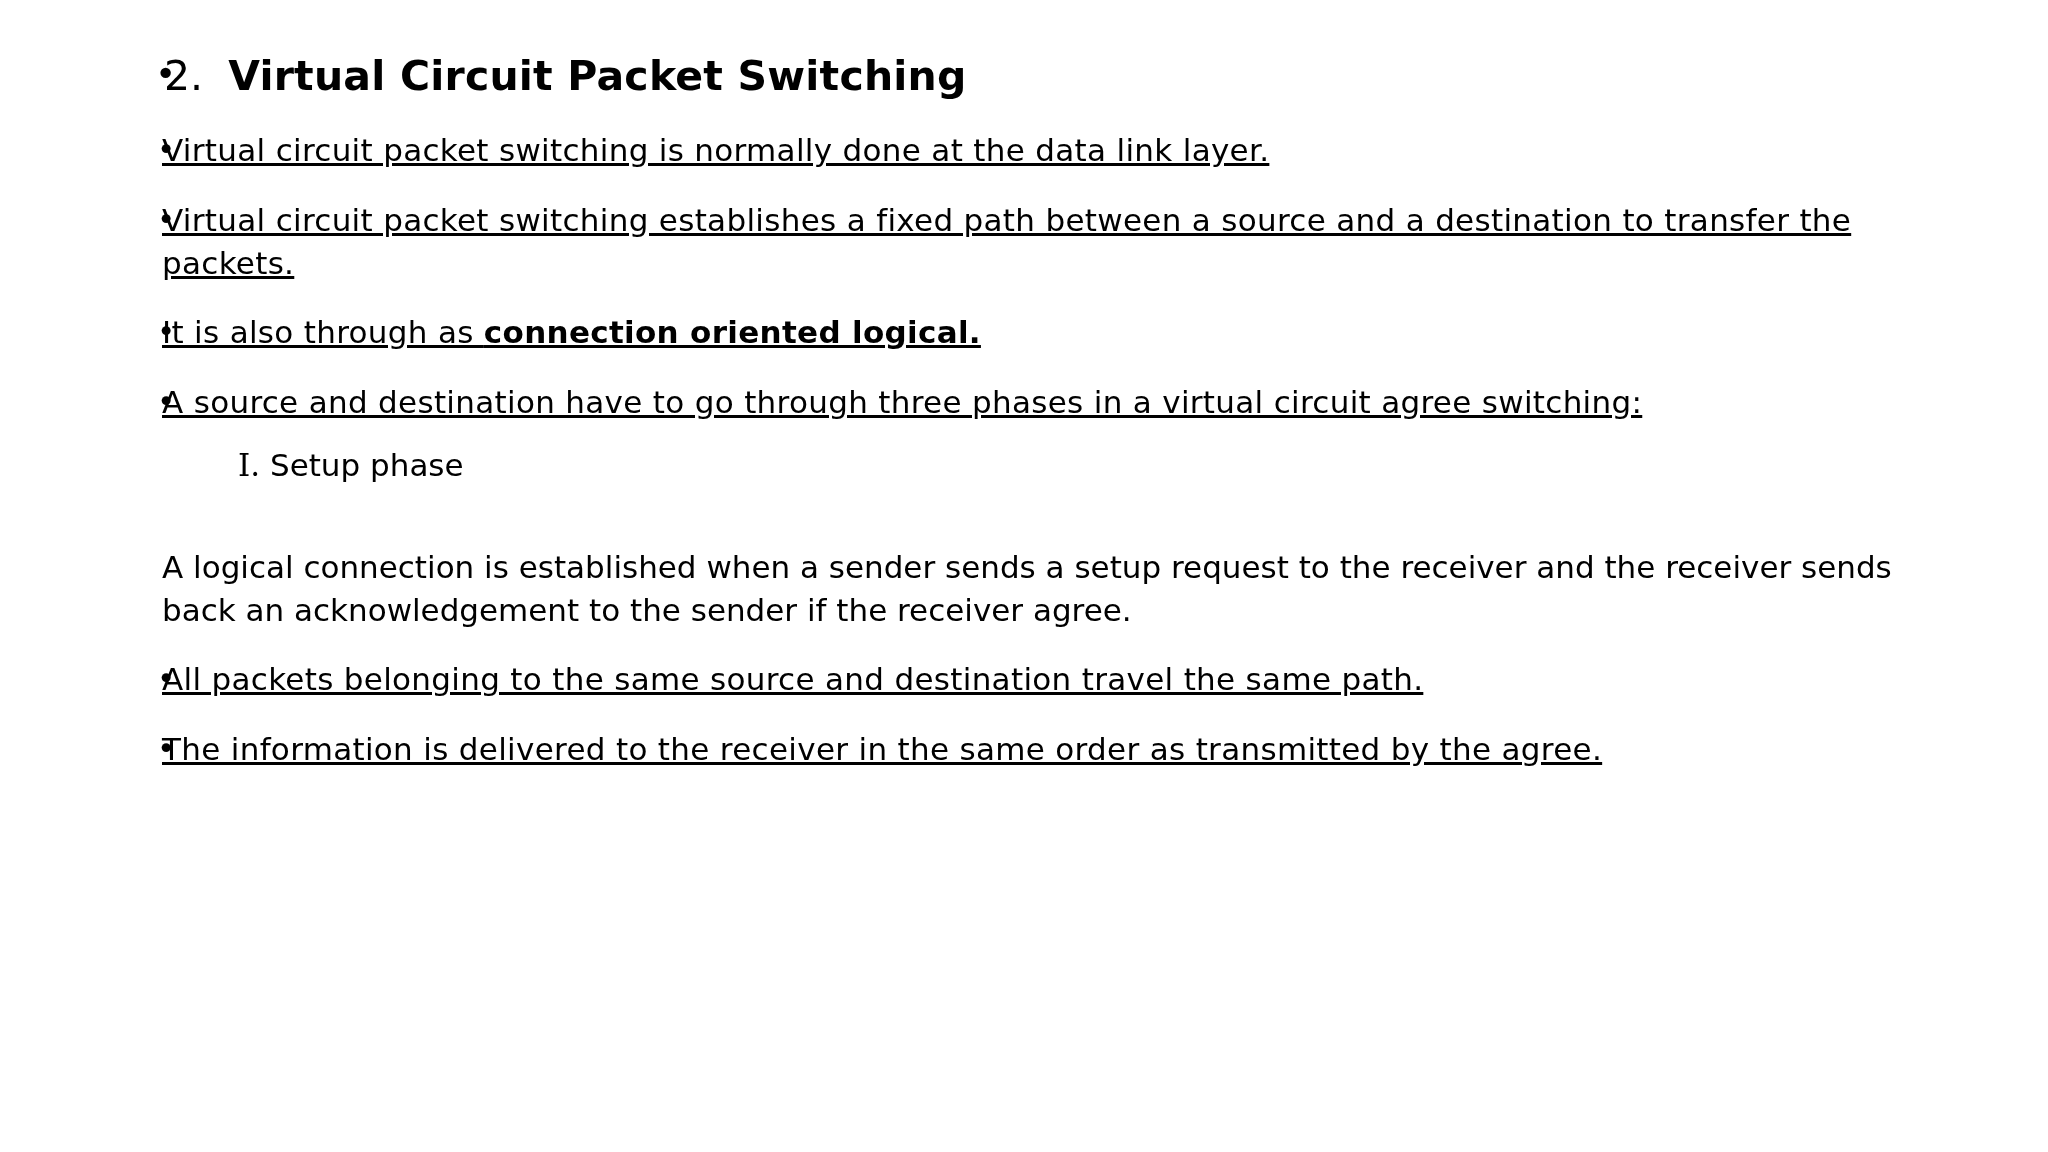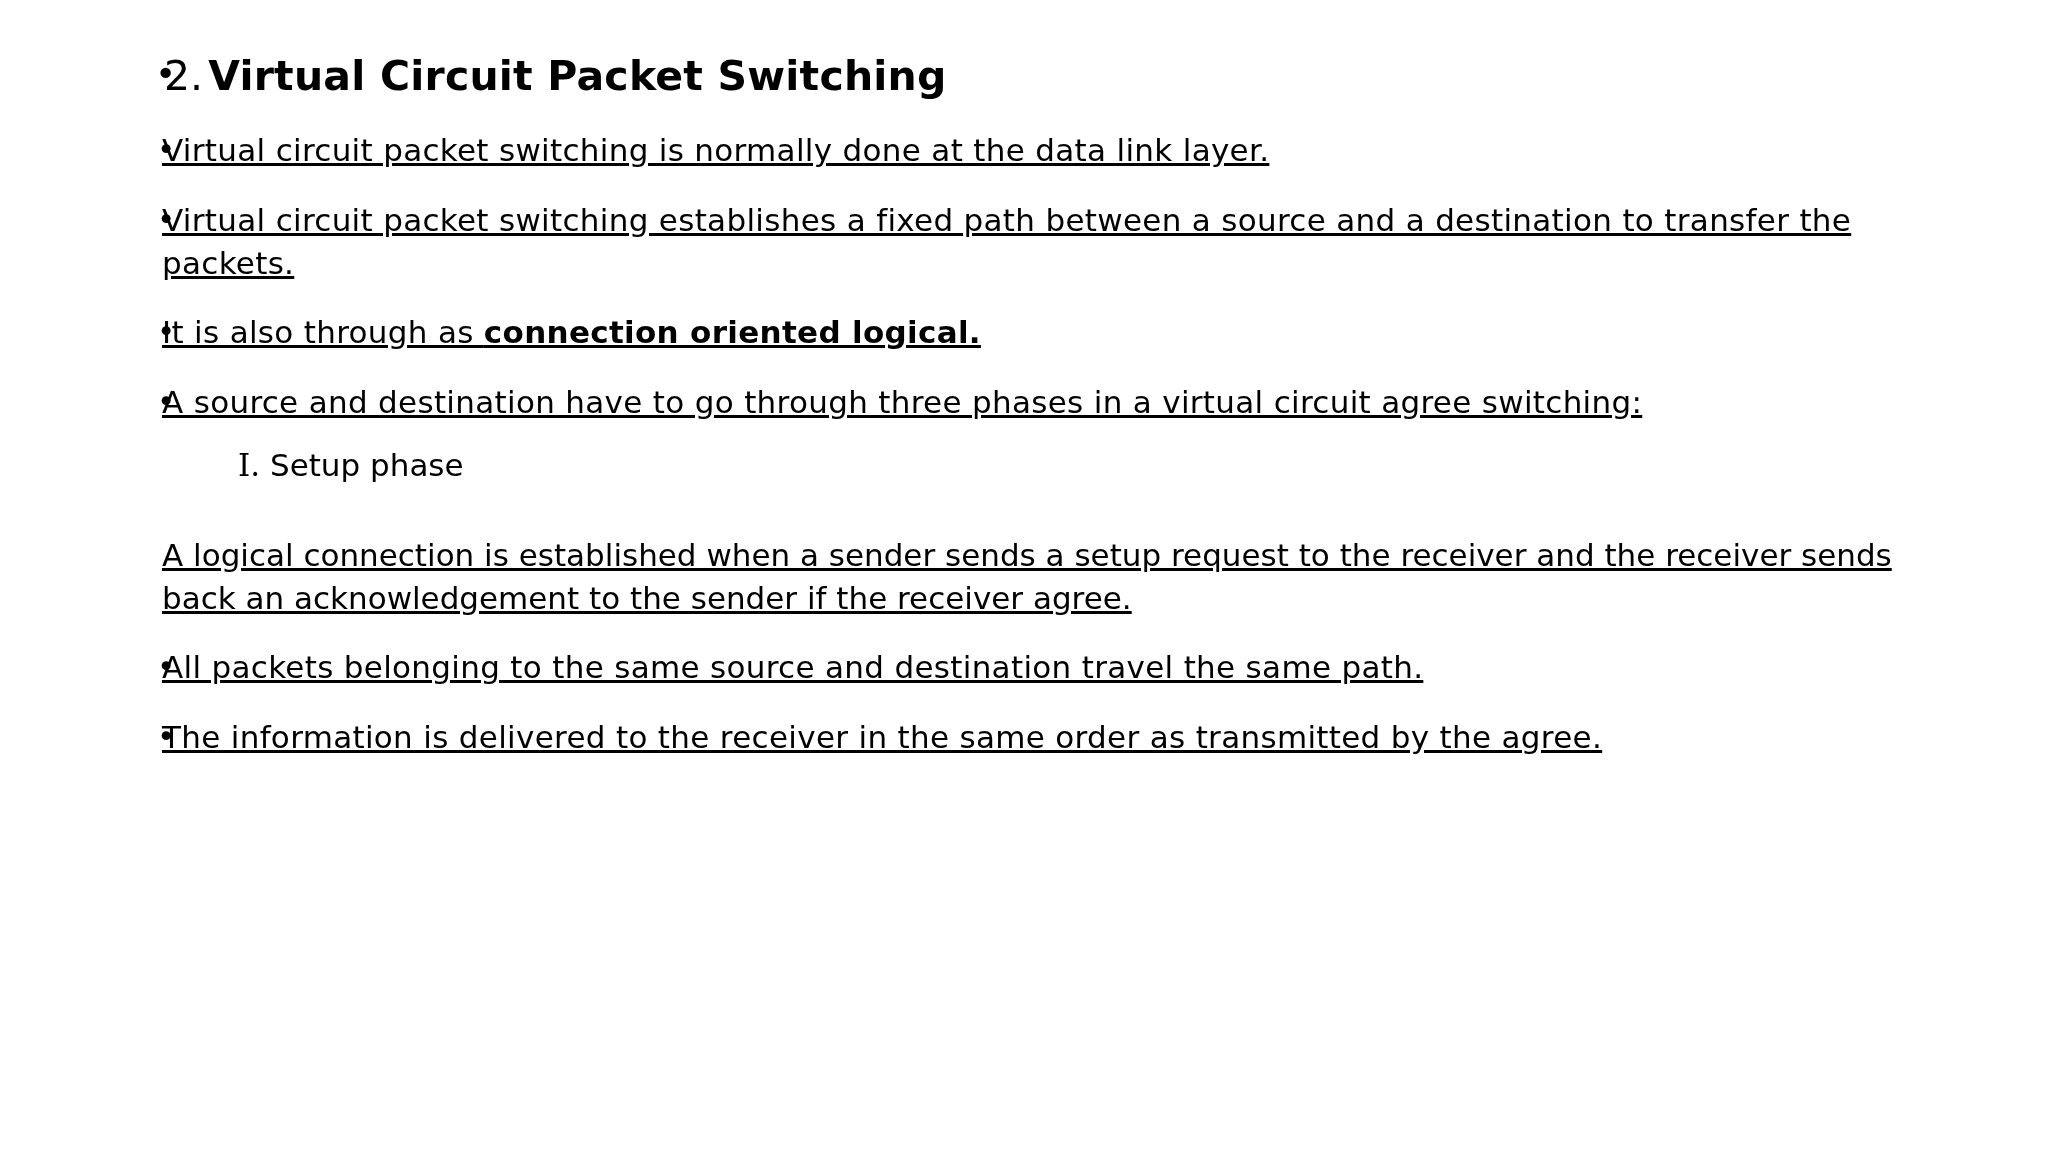--- a/index.html
+++ b/index.html
@@ -66,44 +66,44 @@
   .title-num {
     font-size: 41px;
     font-weight: normal;
     line-height: 1.2;
   }
   .title-main {
     font-size: 41px;
     font-weight: bold;
     line-height: 1.2;
     letter-spacing: 0.005em;
+    margin-left: 20px;
   }
 
   
   .roman-list {
-    margin: -6px 0 0 0;
+    margin: -6px 0 12px 0;
     padding: 0 0 0 118px;
   }
   .roman-item {
     font-size: 31px;
     line-height: 1.40;
     white-space: nowrap;
   }
   .roman-item .rm-serif {
     font-family: "DejaVu Serif", serif;
   }
 
   
   .plain-para {
     margin: 0 0 26px 0;
     padding-left: 42px;
     font-size: 31px;
     line-height: 1.40;
     width: 1790px;
-    text-decoration: underline;
   }
 
   .spacer-gap { height: 46px; }
 
   .b { font-weight: bold; }
 </style>
 </head>
 <body>
 
 <div class="slide">

